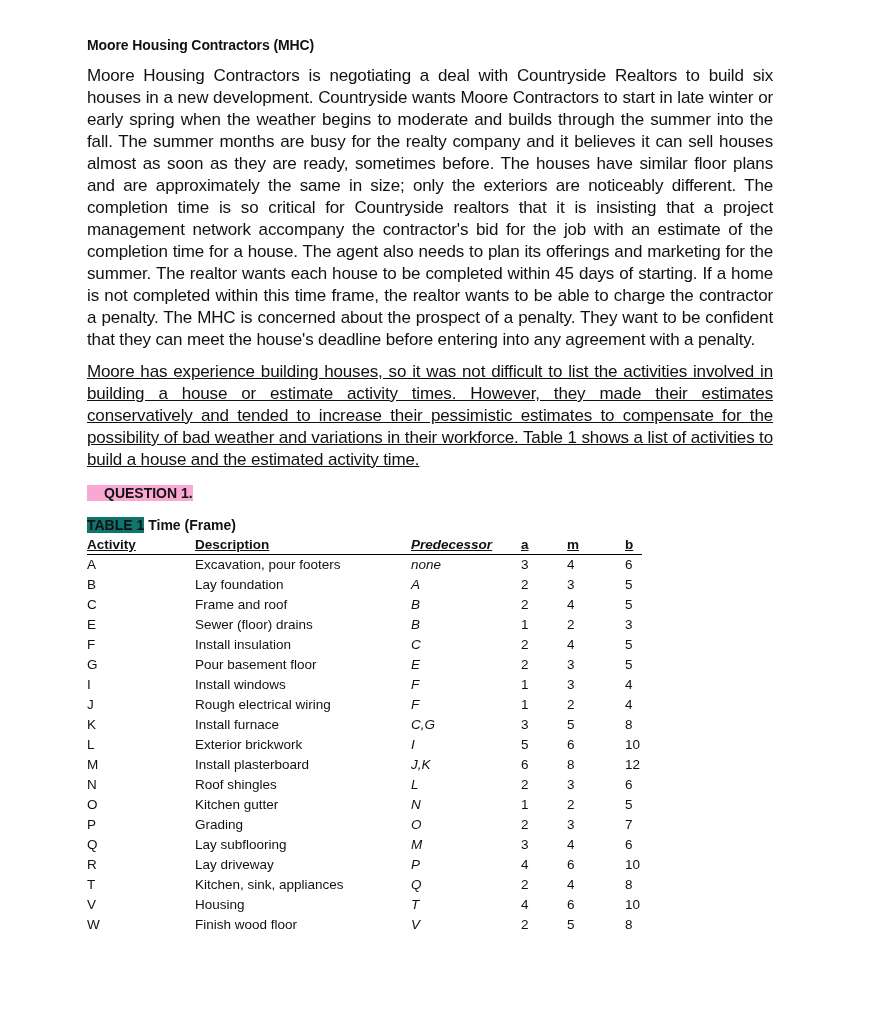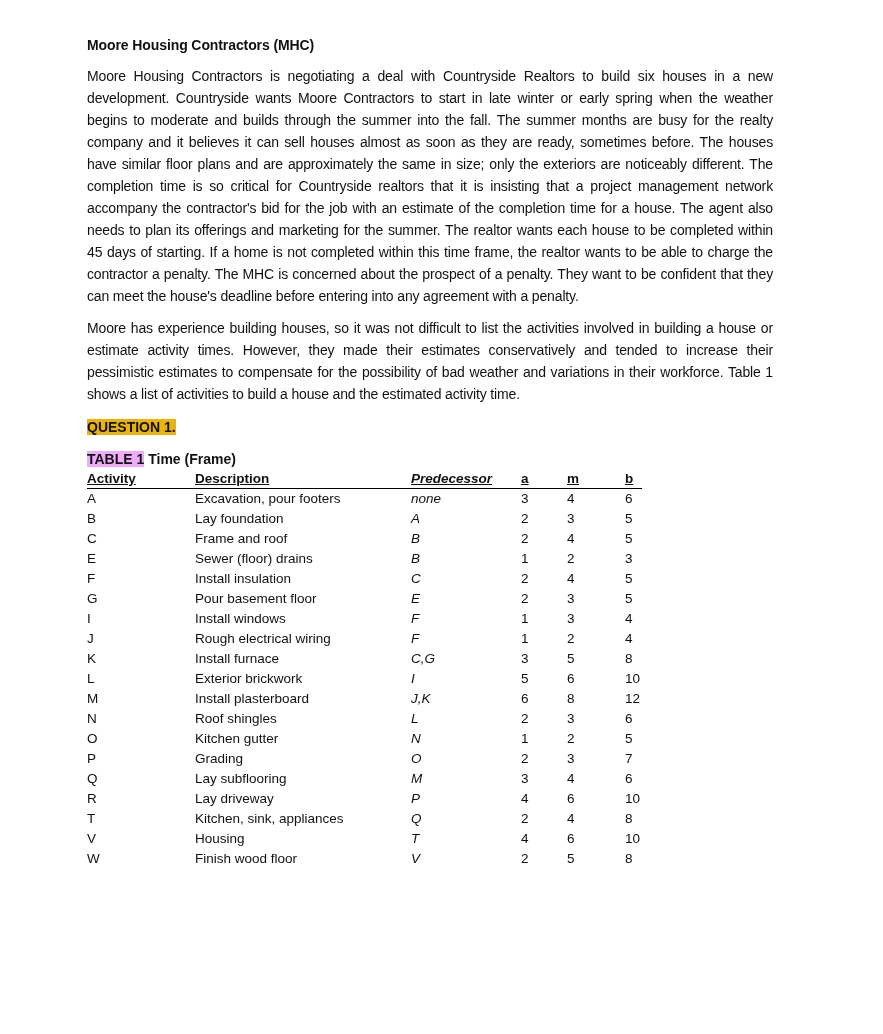--- a/index.html
+++ b/index.html
@@ -1,24 +1,24 @@
 <!DOCTYPE html>
 <html><head>
 <meta charset="utf-8">
 <style>
   html, body { margin:0; padding:0; background:#ffffff; }
   body { width:883px; height:1034px; position:relative; overflow:hidden;
          font-family:"Liberation Sans", sans-serif; color:#111; }
   .page { position:absolute; left:87px; top:34px; width:702px; }
   .title { font-weight:bold; font-size:14px; line-height:22px; margin:0 0 9px 0; letter-spacing:-0.1px; }
-  .para { font-size:14px; line-height:22px; text-align:justify; margin:0 16px 10px 0; letter-spacing:-0.15px; }
-  .para.last { margin-bottom:11px; }
+  .para { font-size:17px; line-height:22px; text-align:justify; margin:0 16px 10px 0; letter-spacing:-0.15px; }
+  .para.last { margin-bottom:11px;text-decoration:underline; }
   .qhead { font-weight:bold; font-size:14px; line-height:22px; margin:0 0 11px 0; }
-  .hl-yellow { background:#eab308; }
-  .hl-green { background:#f0abfc; }
+  .hl-yellow { background:#f9a8d4;padding-left:17px; }
+  .hl-green { background:#0f766e; }
   .tabcap { font-weight:bold; font-size:14px; line-height:20px; margin:0; }
   table { border-collapse:collapse; font-size:13.5px; width:555px; }
   th { text-align:left; font-weight:bold; padding:0; line-height:19px; border-bottom:1.5px solid #000; }
   th span { text-decoration:underline; }
   td { padding:0; height:20px; line-height:20px; }
   .c-act { width:108px; }
   .c-desc { width:216px; }
   .c-pred { width:110px;font-style:italic; }
   .c-a { width:46px; }
   .c-m { width:58px; }

